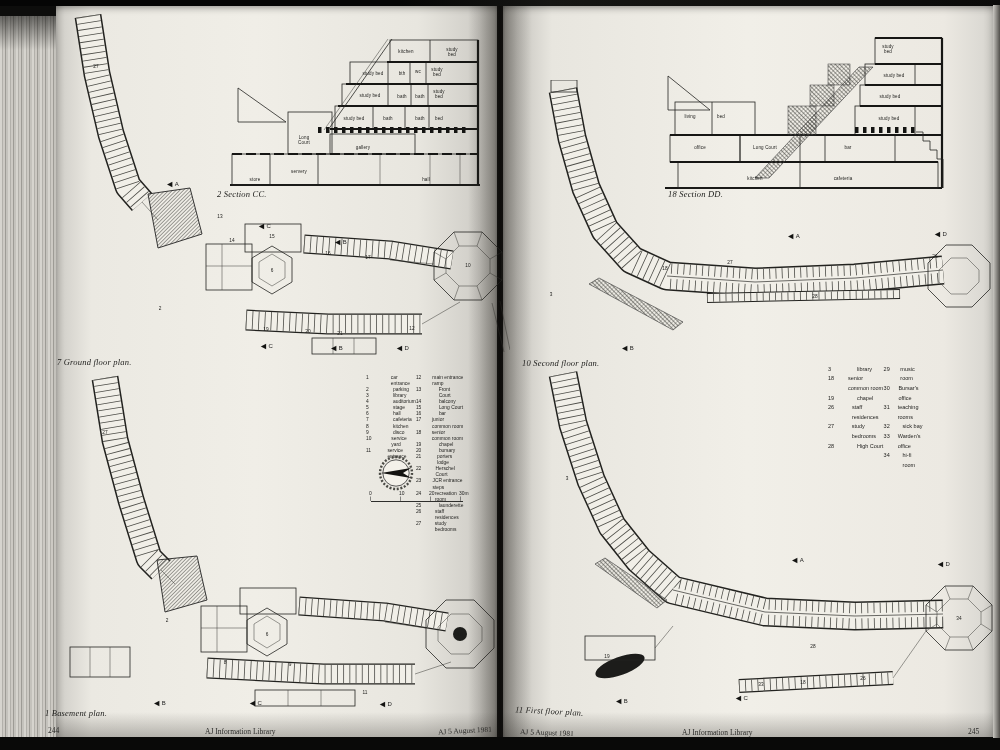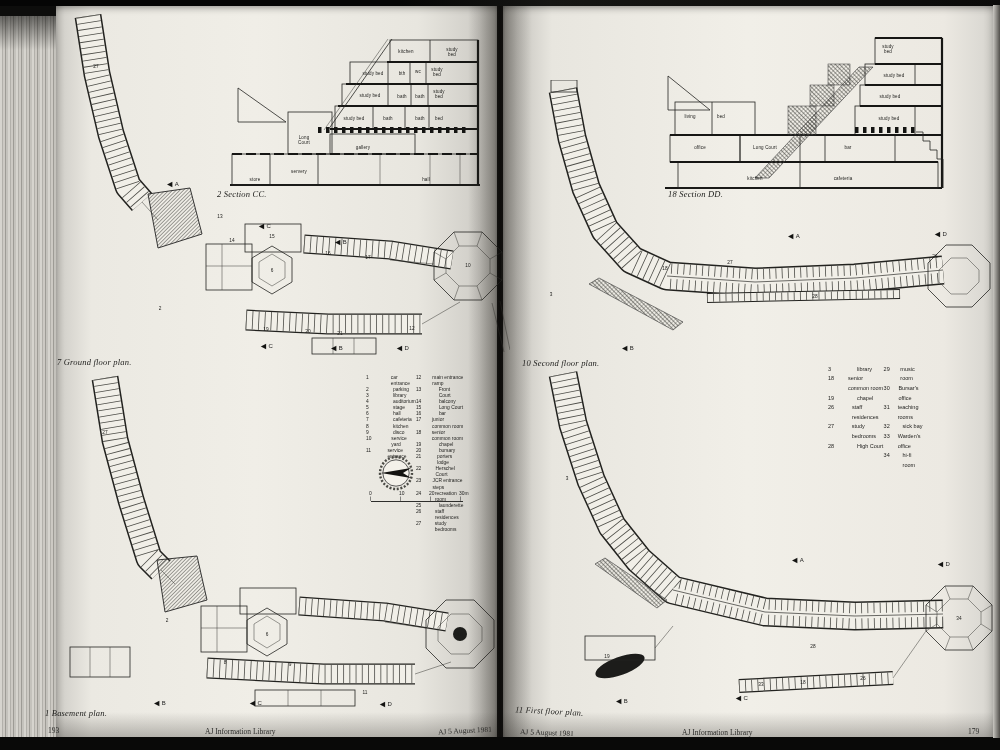--- a/index.html
+++ b/index.html
@@ -370,21 +370,21 @@
         </span><span class="flag" style="left: 200px; top: 341px;">
           <span class="flag-tri">◄</span>
           <span class="flag-letter">C</span>
         </span><span class="flag" style="left: 330px; top: 342px;">
           <span class="flag-tri">◄</span>
           <span class="flag-letter">D</span>
         </span></span>
   </div>
   <div class="caption" style="left:45px;top:708px">1 Basement plan.</div>
 
-  <div class="footer-item" style="left:48px;top:726px">193</div>
+  <div class="footer-item" style="left:48px;top:726px">244</div>
   <div class="footer-item" style="left:205px;top:727px">AJ Information Library</div>
   <div class="footer-item" style="left:438px;top:726px;transform:rotate(-3deg)">AJ 5 August 1981</div>
 
   <div class="drawing" style="left:660px;top:10px;width:285px;height:180px">
     <svg width="285" height="180" viewBox="0 0 285 180">
       <g>
         <path class="ln2" d="M5,178 H282"></path>
         <rect class="ln" x="18" y="152" width="260" height="26"></rect>
         <path class="ln" d="M140,152 V178"></path>
         <rect class="ln" x="10" y="125" width="70" height="27"></rect>
@@ -549,20 +549,20 @@
           <span class="flag-letter">A</span>
         </span><span class="flag" style="left: 428px; top: 196px;">
           <span class="flag-tri">◄</span>
           <span class="flag-letter">D</span>
         </span></span>
   </div>
   <div class="caption" style="left:515px;top:706px;transform:rotate(3deg)">11 First floor plan.</div>
 
   <div class="footer-item" style="left:520px;top:728px;transform:rotate(2deg)">AJ 5 August 1981</div>
   <div class="footer-item" style="left:682px;top:728px">AJ Information Library</div>
-  <div class="footer-item" style="left:968px;top:727px">179</div>
+  <div class="footer-item" style="left:968px;top:727px">245</div>
 
   <div class="gutter"></div>
   <div class="edge-top"></div>
   <div class="edge-bottom"></div>
   <div class="page-edge-right"></div>
 
 </div>
 
 </body></html>

